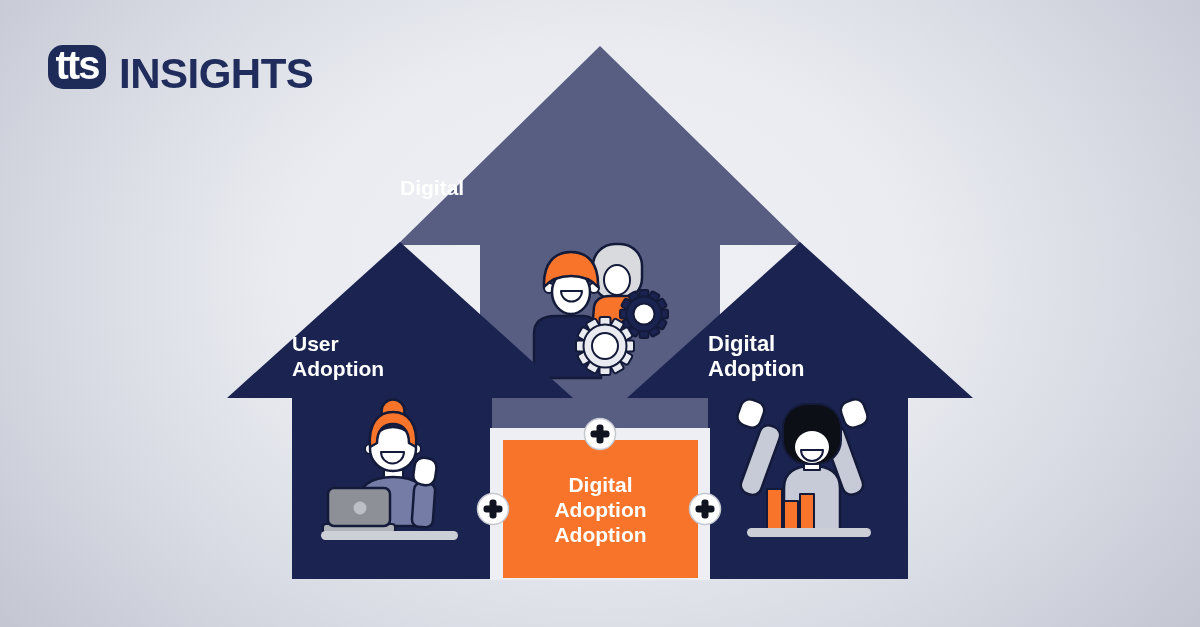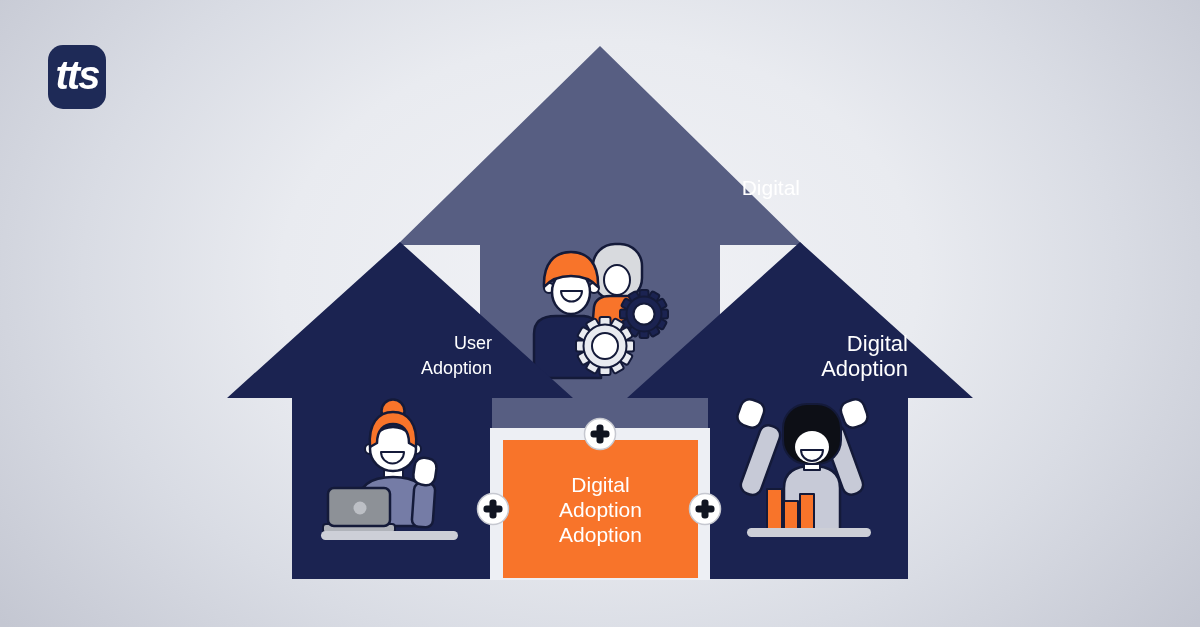--- a/index.html
+++ b/index.html
@@ -1,28 +1,28 @@
 <!DOCTYPE html>
 <html><head>
 <meta charset="utf-8">
 <style>
   html,body{margin:0;padding:0;}
   body{width:1200px;height:627px;overflow:hidden;font-family:"Liberation Sans",sans-serif;}
   .stage{position:relative;width:1200px;height:627px;
     background:radial-gradient(ellipse 760px 560px at 50% 44%, #f1f2f6 0%, #e9ebf0 42%, #d9dce4 68%, #c4c7d2 100%);}
   .stage svg{position:absolute;left:0;top:0;}
   .overlay{position:absolute;z-index:5;}
-  .logo-tile{left:48px;top:45px;width:58px;height:64px;background:#1e2a57;border-radius:15px;
-    display:flex;align-items:center;justify-content:center;font-style:italic;}
+  .logo-tile{left:48px;top:45px;width:58px;height:44px;background:#1e2a57;border-radius:15px;
+    display:flex;align-items:center;justify-content:center;}
   .logo-tile span{color:#ffffff;font-weight:bold;font-size:40px;letter-spacing:-2px;line-height:1;
     transform:translateY(-2px);}
   .brand{left:119px;top:53px;font-size:42px;line-height:42px;font-weight:bold;color:#202d5c;letter-spacing:-0.5px;}
-  .arrow-label{color:#ffffff;font-weight:normal;text-align:right;}
+  .arrow-label{color:#ffffff;font-weight:bold;text-align:left;}
   .label-center{left:400px;top:177px;width:400px;font-size:21px;line-height:22px;}
-  .label-left{left:292px;top:331px;width:200px;font-size:18px;line-height:25px;}
+  .label-left{left:292px;top:331px;width:200px;font-size:21px;line-height:25px;}
   .label-right{left:708px;top:331px;width:200px;font-size:22px;line-height:25px;}
   .label-platform{left:503px;top:440px;width:195px;height:138px;display:flex;flex-direction:column;
     align-items:center;justify-content:center;font-size:21px;line-height:25px;}
 </style>
 </head>
 <body>
 
 <div class="stage">
 
 <svg width="1200" height="627" viewBox="0 0 1200 627">
@@ -136,20 +136,21 @@
   <g>
     <circle cx="705" cy="509" r="15.5" fill="#ffffff" stroke="#c6c8d0" stroke-width="1.5"></circle>
     <rect x="695.5" y="505.5" width="19" height="7" rx="3" fill="#101421"></rect>
     <rect x="701.5" y="499.5" width="7" height="19" rx="3" fill="#101421"></rect>
   </g>
 </svg>
 
   <div class="overlay logo-tile">
     <span>tts</span>
   </div>
+  <div class="overlay brand">INSIGHTS</div>
 
   <div class="overlay arrow-label label-center">
     <div>Digital</div>
   </div>
 
   <div class="overlay arrow-label label-left">
     <div>User</div>
     <div>Adoption</div>
   </div>
 

